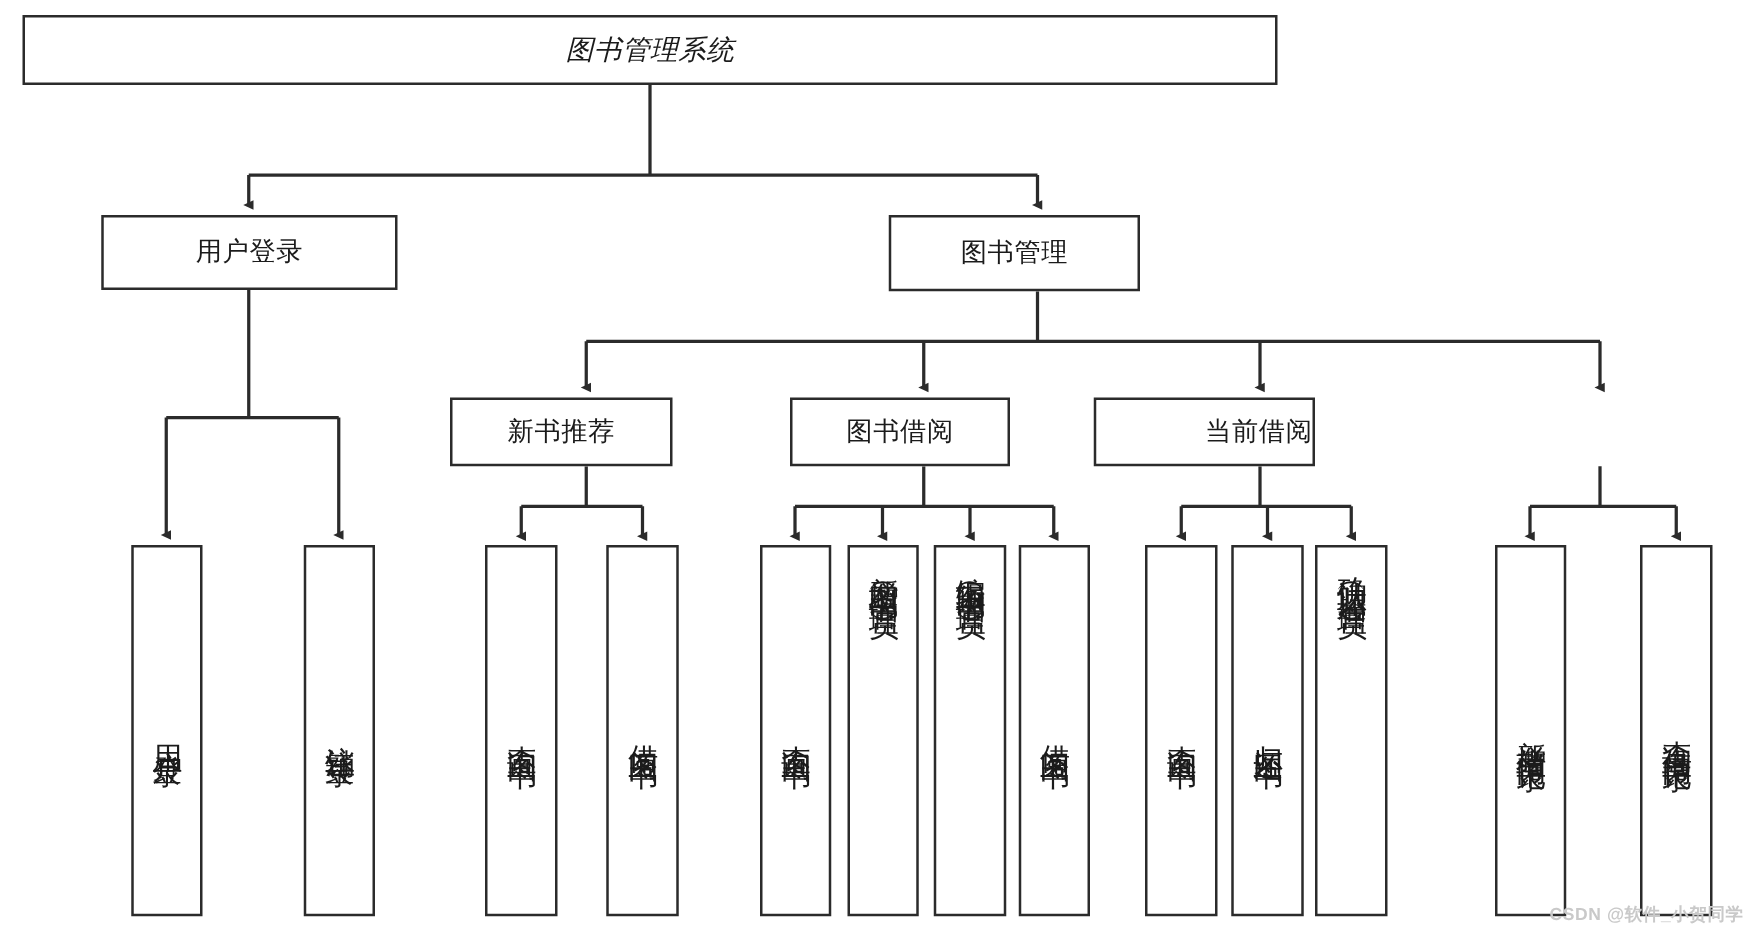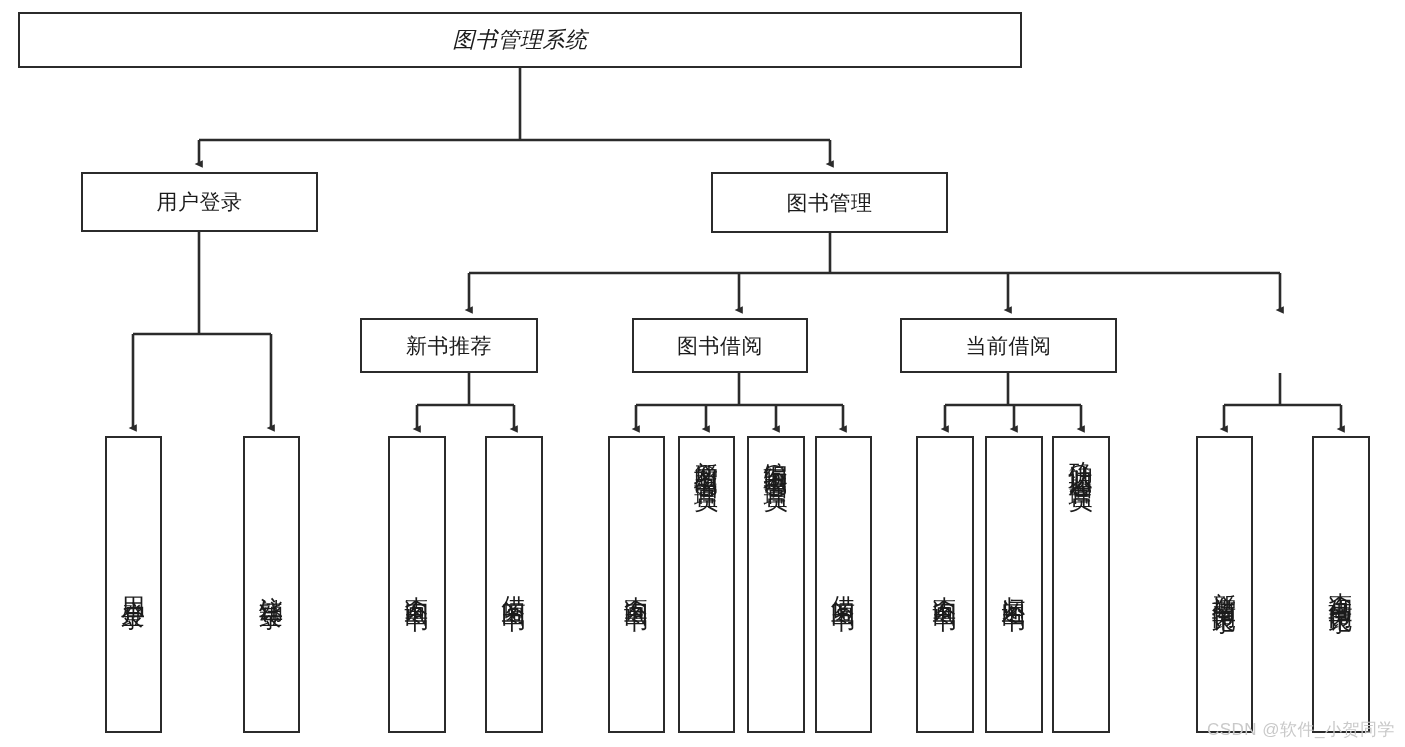--- a/index.html
+++ b/index.html
@@ -75,26 +75,27 @@
   }
   .vwrap.top {
     align-items: flex-start;
     padding-top: 4px;
     box-sizing: border-box;
   }
   #watermark {
     position: absolute;
     right: 10px;
     bottom: 6px;
-    font-size: 17px;
+    font-size: 14px;
     color: #c9c9c9;
     letter-spacing: 0.5px;
     z-index: 5;
     white-space: nowrap;
     font-family: "Liberation Sans", "DejaVu Sans", sans-serif;
+    font-weight: bold;
   }
 </style>
 </head>
 <body>
 
 <div id="canvas">
 
   <svg id="edges" viewBox="0 0 1405 747" xmlns="http://www.w3.org/2000/svg">
     <defs>
       <marker id="arrow" markerWidth="9" markerHeight="9" refX="4.2" refY="4.2" orient="auto" markerUnits="userSpaceOnUse">
@@ -146,33 +147,33 @@
   </svg>
 
   <div class="node h root" style="left:18px; top:12px; width:1004px; height:56px;">
     <span class="label">图书管理系统</span>
   </div>
 
   <div class="node h" style="left:81px; top:172px; width:237px; height:60px;">
     <span class="label">用户登录</span>
   </div>
 
-  <div class="node h" style="left:711px; top:172px; width:237px; height:61px;">
+  <div class="node h" style="left:711px; top:172px; width:201px; height:61px;">
     <span class="label">图书管理</span>
   </div>
 
   <div class="node h" style="left:360px; top:318px; width:178px; height:55px;">
     <span class="label">新书推荐</span>
   </div>
 
   <div class="node h" style="left:632px; top:318px; width:176px; height:55px;align-items:center;">
     <span class="label">图书借阅</span>
   </div>
 
-  <div class="node h" style="left:900px; top:318px; width:217px; height:55px;">
+  <div class="node h" style="left:875px; top:318px; width:177px; height:55px;justify-content:flex-end;">
     <span class="label">当前借阅</span>
   </div>
 
 
   <div class="node v" style="left:105px; top:436px; width:57px; height:297px;">
     <div class="vwrap">
         <span class="label">用户登录</span>
       </div>
   </div>
 

